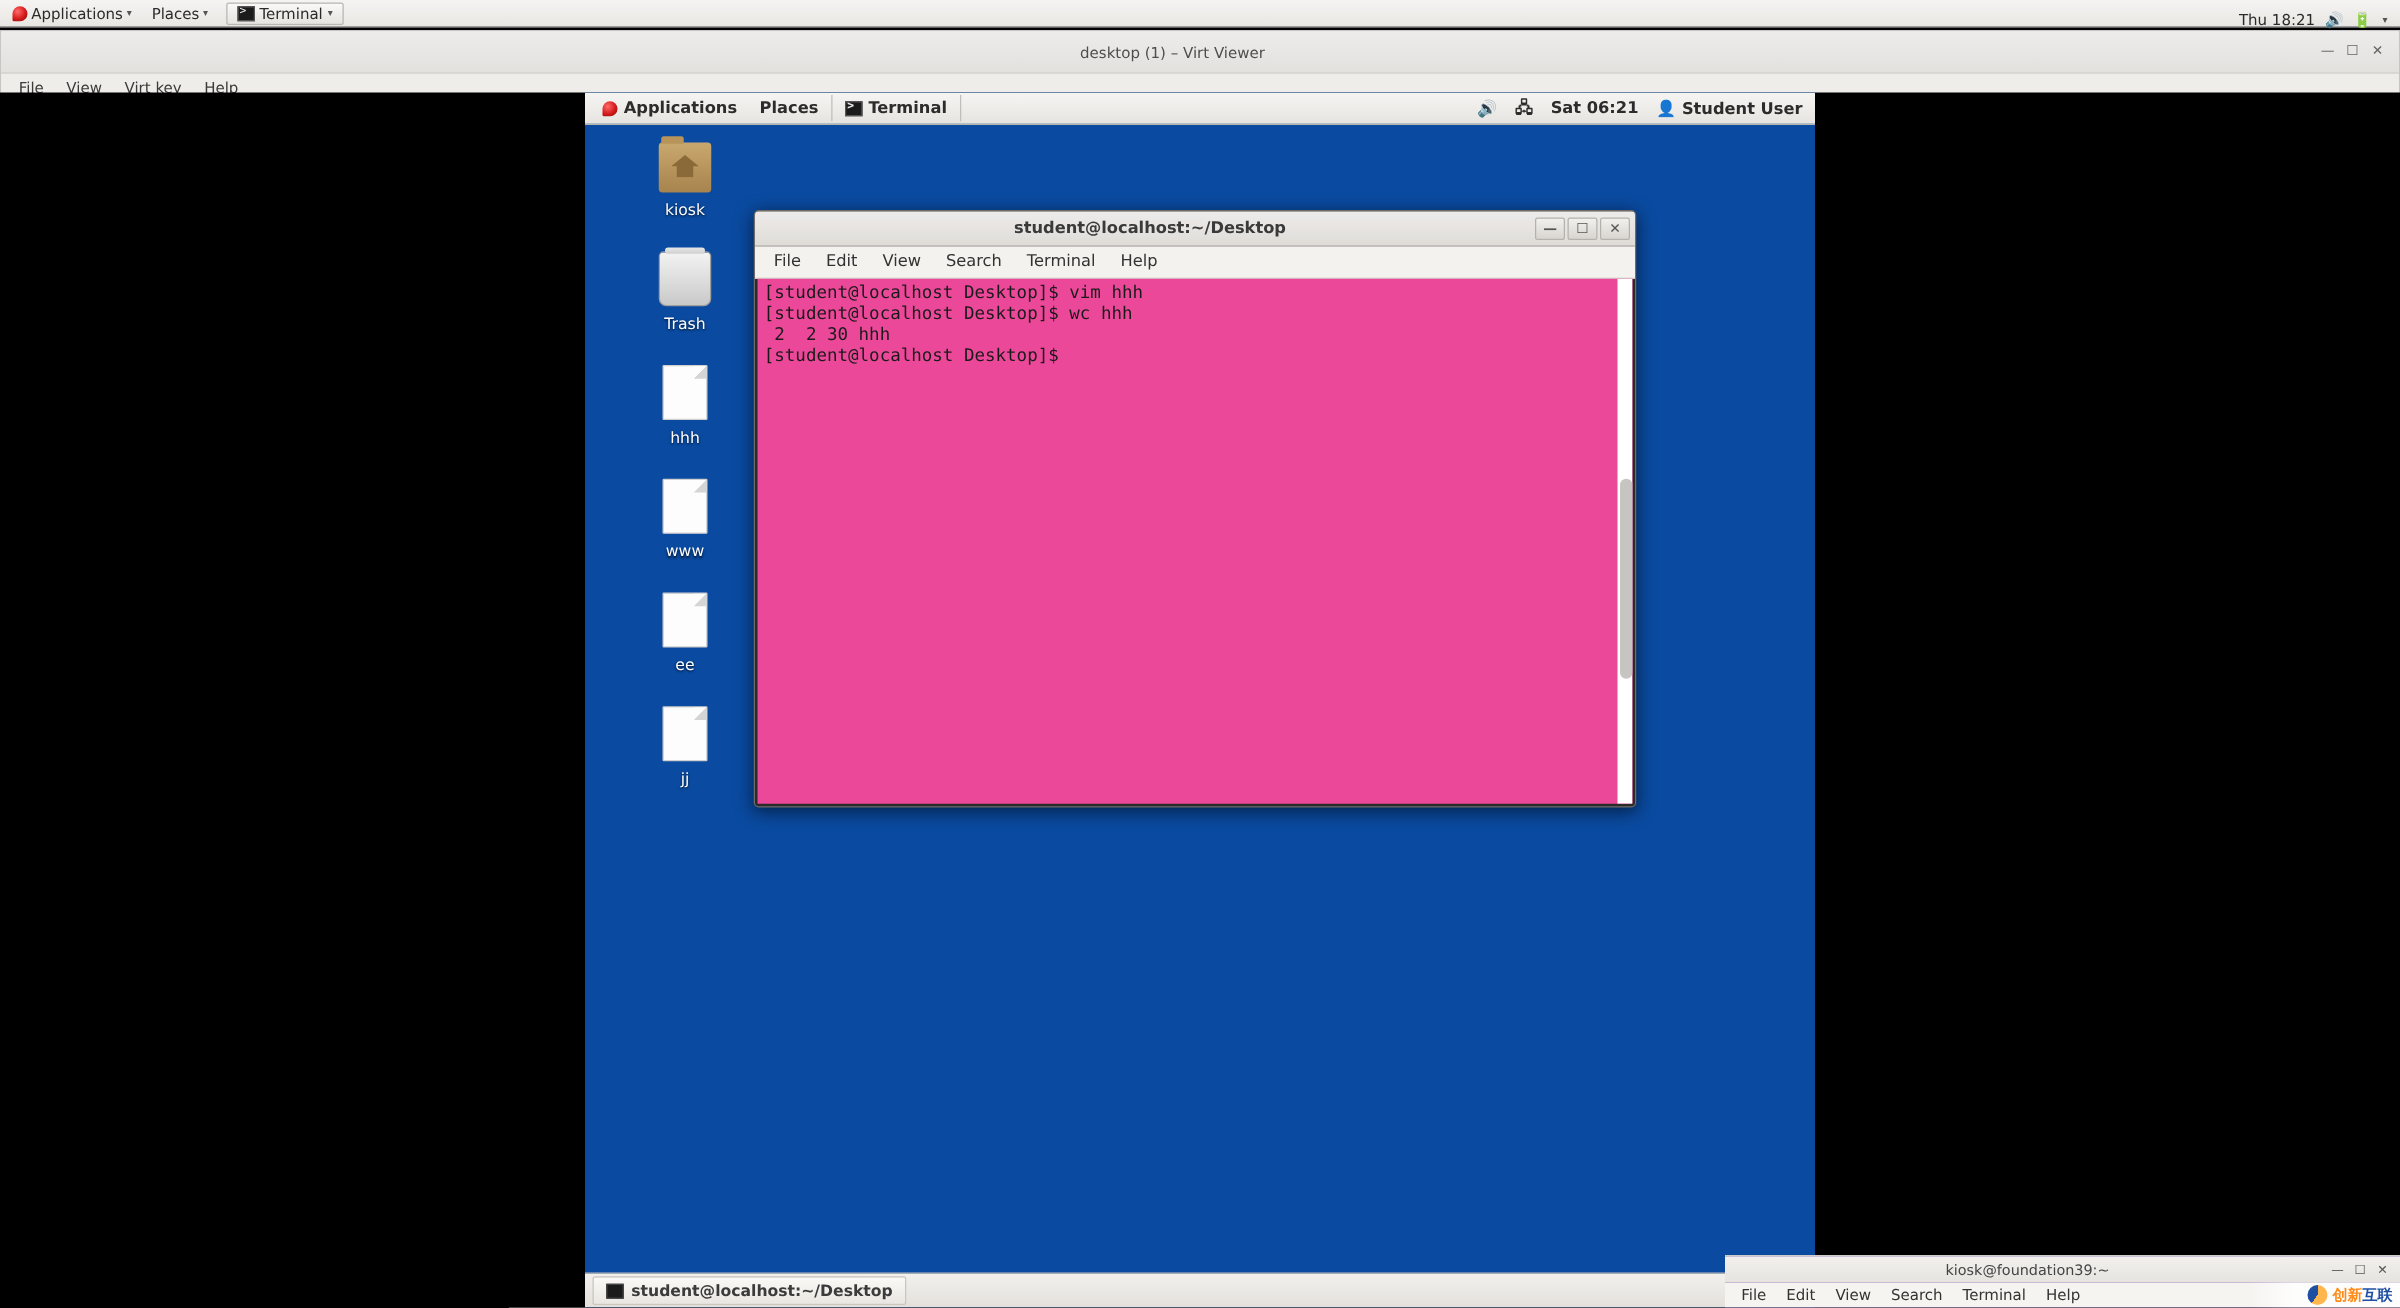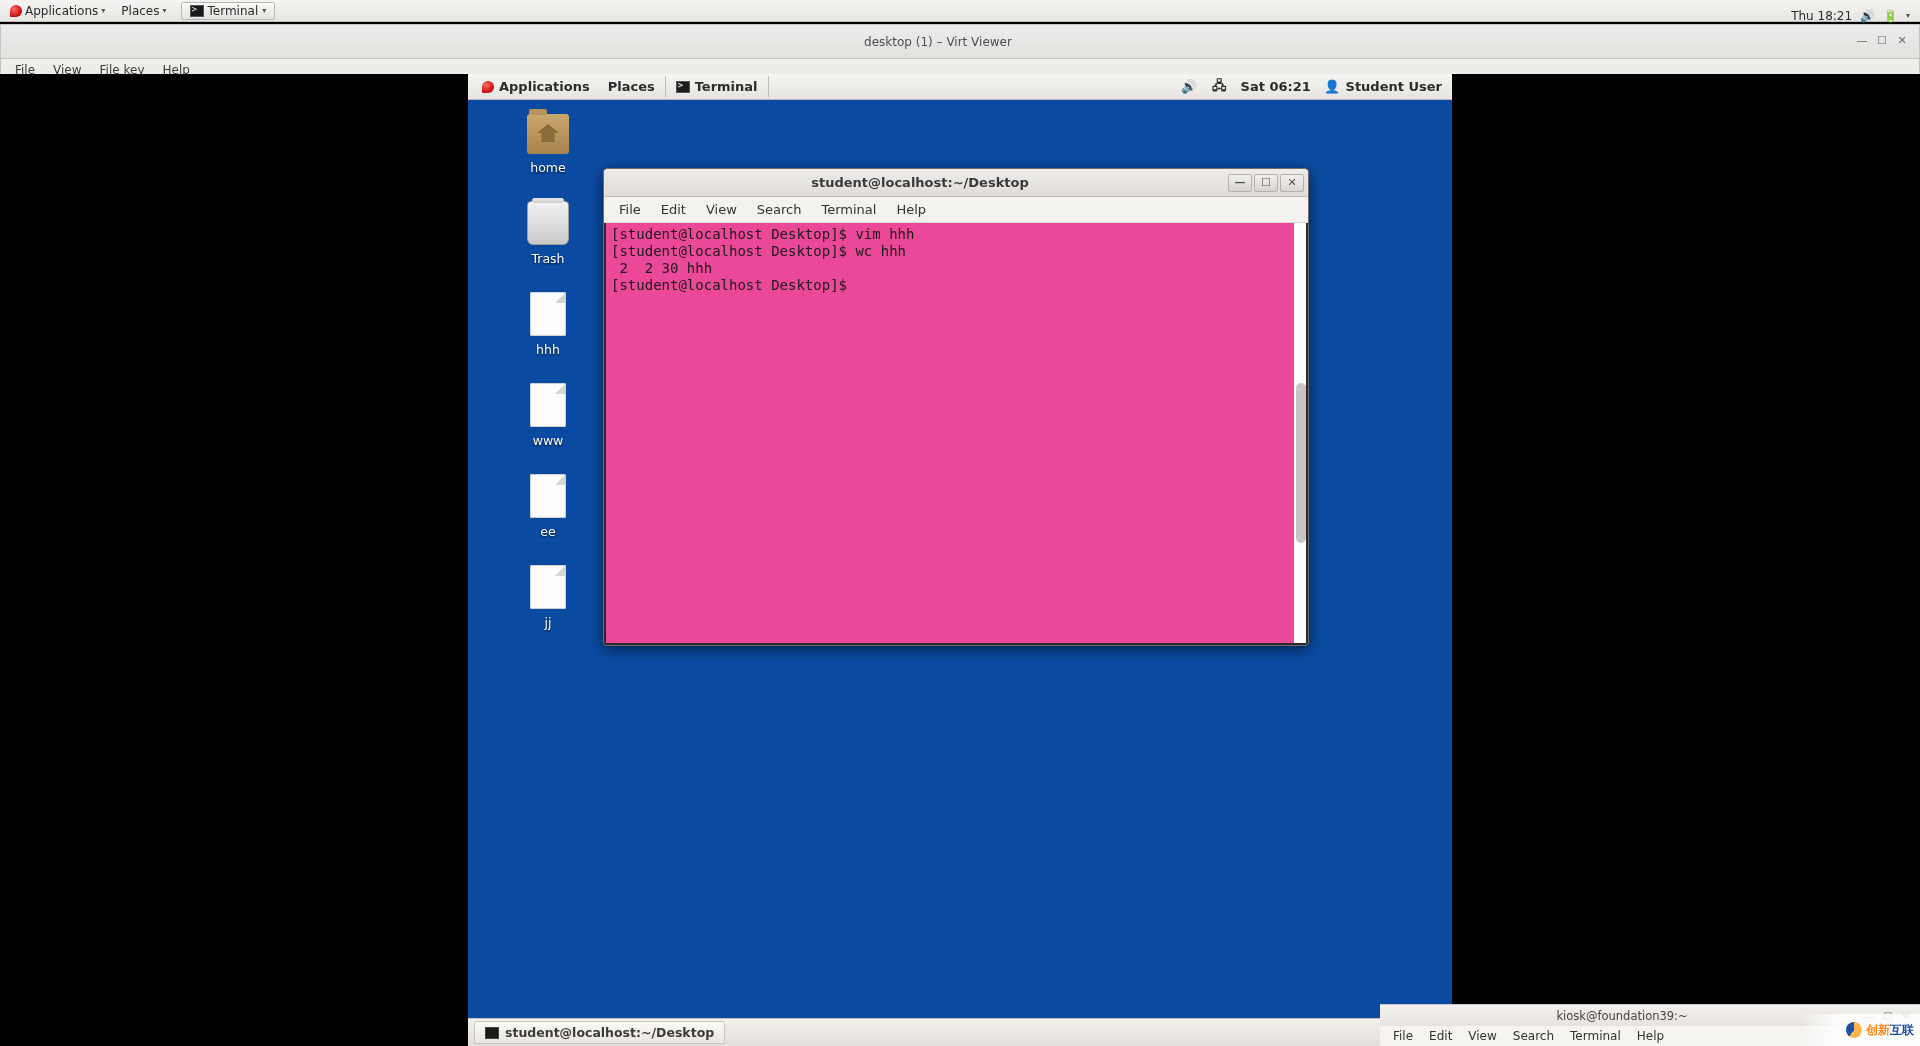--- a/index.html
+++ b/index.html
@@ -69,21 +69,21 @@
 .host-term-title .hb{width:12px;height:10px;font-size:10px;color:#555;text-align:center;cursor:pointer;}
 .host-term-menu { height:20px; background:#f6f4f1; display:flex; align-items:center; gap:2px; padding:0 6px; font-size:12px; color:#333;}
 .host-term-menu .hmi{padding:2px 7px;cursor:pointer;}
 
 
 .guest-taskbar { position:absolute; bottom:0; left:0; right:0; height:28px; background:linear-gradient(#f2f0ed,#e3e0db); border-top:1px solid #c2c0bb; display:flex; align-items:center;}
 .guest-taskbar .tbtn { display:flex;align-items:center;gap:6px; padding:3px 10px; margin-left:6px; background:linear-gradient(#fbf9f6,#e9e6e1); border:1px solid #c9c6c0; border-radius:2px; font-size:12.5px; color:#3b3b3b; font-weight:600; cursor:pointer;}
 .term-mini{width:14px;height:12px;background:#1b1b1b;border:1px solid #444;}
 
 
-.watermark{position:absolute;bottom:0;right:0;width:120px;height:32px;background:linear-gradient(90deg,rgba(255,255,255,0) 0%, rgba(255,255,255,.85) 30%); display:flex;align-items:center;justify-content:flex-end;padding-right:6px;font-size:12px;font-weight:700;}
+.watermark{position:absolute;bottom:0;right:0;width:120px;height:20px;background:linear-gradient(90deg,rgba(255,255,255,0) 0%, rgba(255,255,255,.85) 30%); display:flex;align-items:center;justify-content:flex-end;padding-right:6px;font-size:12px;font-weight:700;}
 .watermark .o{color:#ff8c1a;}
 .watermark .b{color:#1e4fa3;}
 .watermark .ico{width:16px;height:16px;border-radius:50%;background:conic-gradient(#ffb74d 0 60%, #1e4fa3 60% 100%);margin-right:4px;}
 </style>
 </head>
 <body>
 
 <div class="host-panel">
   <div class="left">
     <div class="menu-item">
@@ -116,21 +116,21 @@
     <span class="title">desktop (1) – Virt Viewer</span>
     <div class="btns">
       <span class="wbtn">—</span>
       <span class="wbtn">☐</span>
       <span class="wbtn">✕</span>
     </div>
   </div>
   <div class="virt-menubar">
     <span class="mi">File</span>
     <span class="mi">View</span>
-    <span class="mi">File key</span>
+    <span class="mi">Virt key</span>
     <span class="mi">Help</span>
   </div>
 </div>
 
 <div class="vm-viewport">
   <div class="vm-screen">
 
     <div class="guest-panel">
       <div class="gl">
         <div class="gmi">
@@ -152,21 +152,21 @@
         <span>
           <span>👤</span>
           <span>Student User</span>
         </span>
       </div>
     </div>
 
     <div class="desk-icons">
       <div class="dicon">
           <div class="ic folder"></div>
-          <span>home</span>
+          <span>kiosk</span>
         </div>
       <div class="dicon">
           <div class="ic trash"></div>
           <span>Trash</span>
         </div>
       <div class="dicon">
           <div class="ic file"></div>
           <span>hhh</span>
         </div>
       <div class="dicon">

